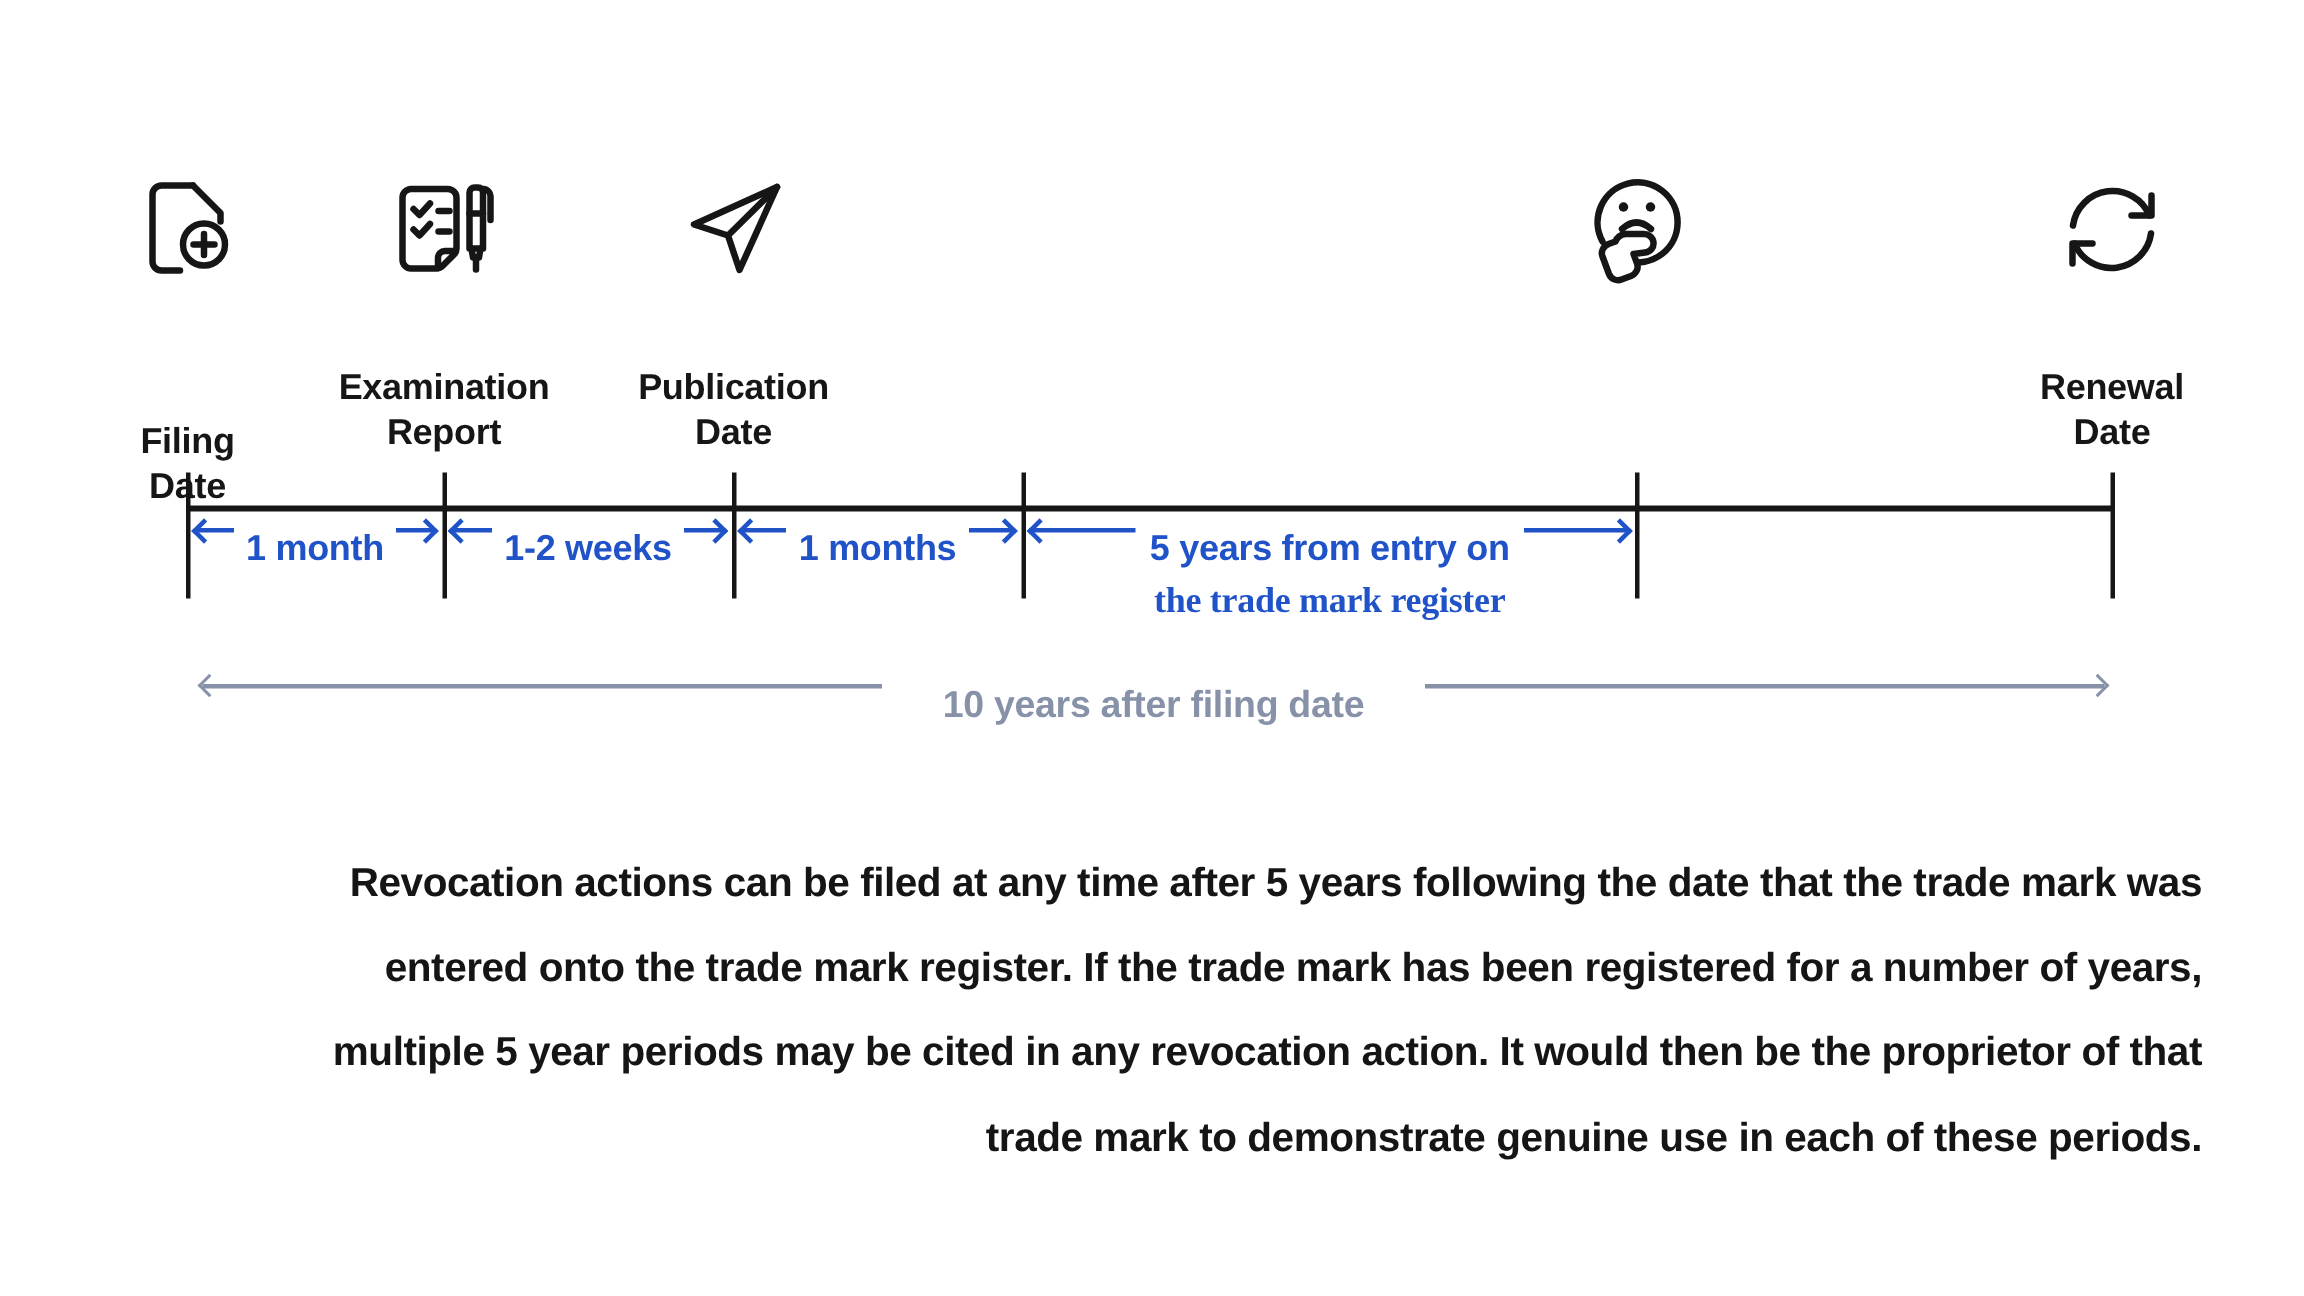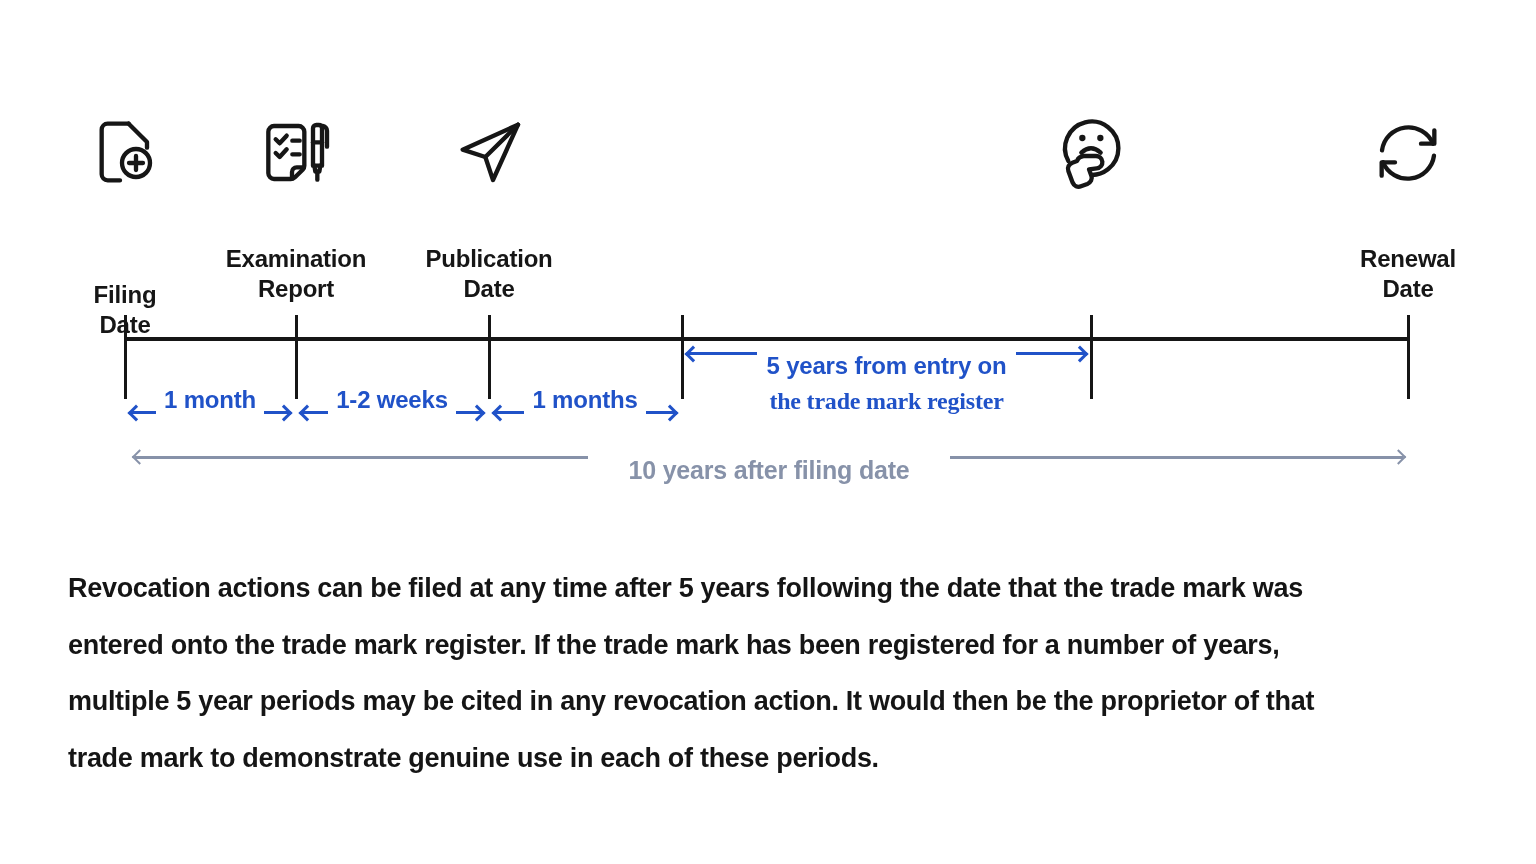--- a/index.html
+++ b/index.html
@@ -43,23 +43,22 @@
     position:absolute;top:337px;left:125px;width:1284px;height:4px;
     background:var(--ink);
   }
   .tick{
     position:absolute;top:315px;width:3px;height:84px;
     background:var(--ink);
   }
   
   .bseg{
     position:absolute;top:352px;height:34px;
-    display:flex;align-items:flex-end;
+    display:flex;align-items:flex-start;
     color:var(--blue);
-    margin-top:28px;
   }
   .bseg .itext{
     font-size:24px;font-weight:700;letter-spacing:-0.2px;
     margin:0 8px;white-space:nowrap;
   }
   .shaft{flex:1;min-width:14px;height:3px;background:currentColor;position:relative;}
   .shaft.l::before{
     content:"";position:absolute;left:0px;top:50%;
     width:9px;height:9px;
     border-left:3px solid currentColor;border-bottom:3px solid currentColor;
@@ -99,21 +98,21 @@
   }
   .gshaft.r::after{
     content:"";position:absolute;right:0;top:50%;
     width:9px;height:9px;
     border-right:2.5px solid currentColor;border-top:2.5px solid currentColor;
     transform:translate(1px,-50%) rotate(45deg);
   }
   
   .para{
     position:absolute;left:68px;top:560px;width:1400px;
-    text-align:left;
+    text-align:right;
     white-space:pre-line;
     font-size:27px;line-height:56.5px;font-weight:700;
     color:#151515;letter-spacing:-0.3px;
   }
 </style>
 </head>
 <body>
 
 <div class="stage">
 

